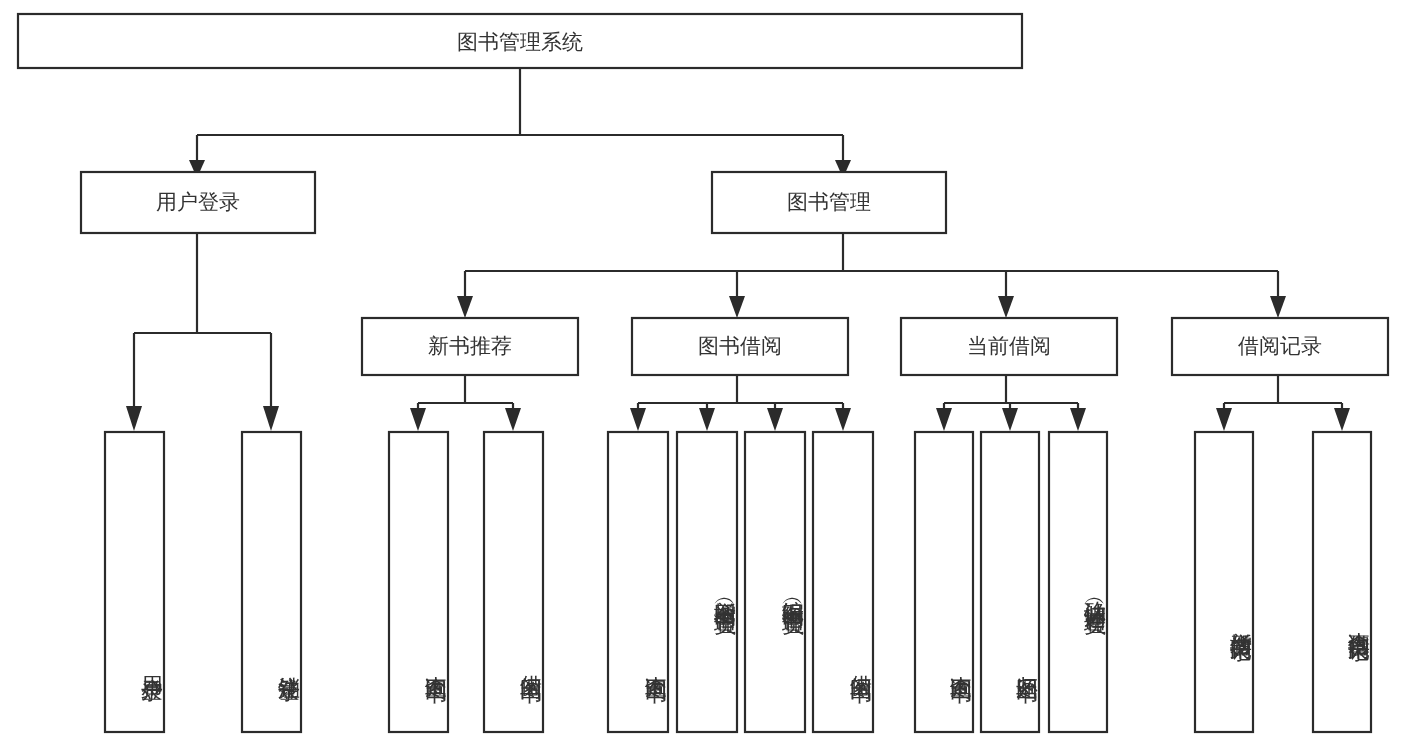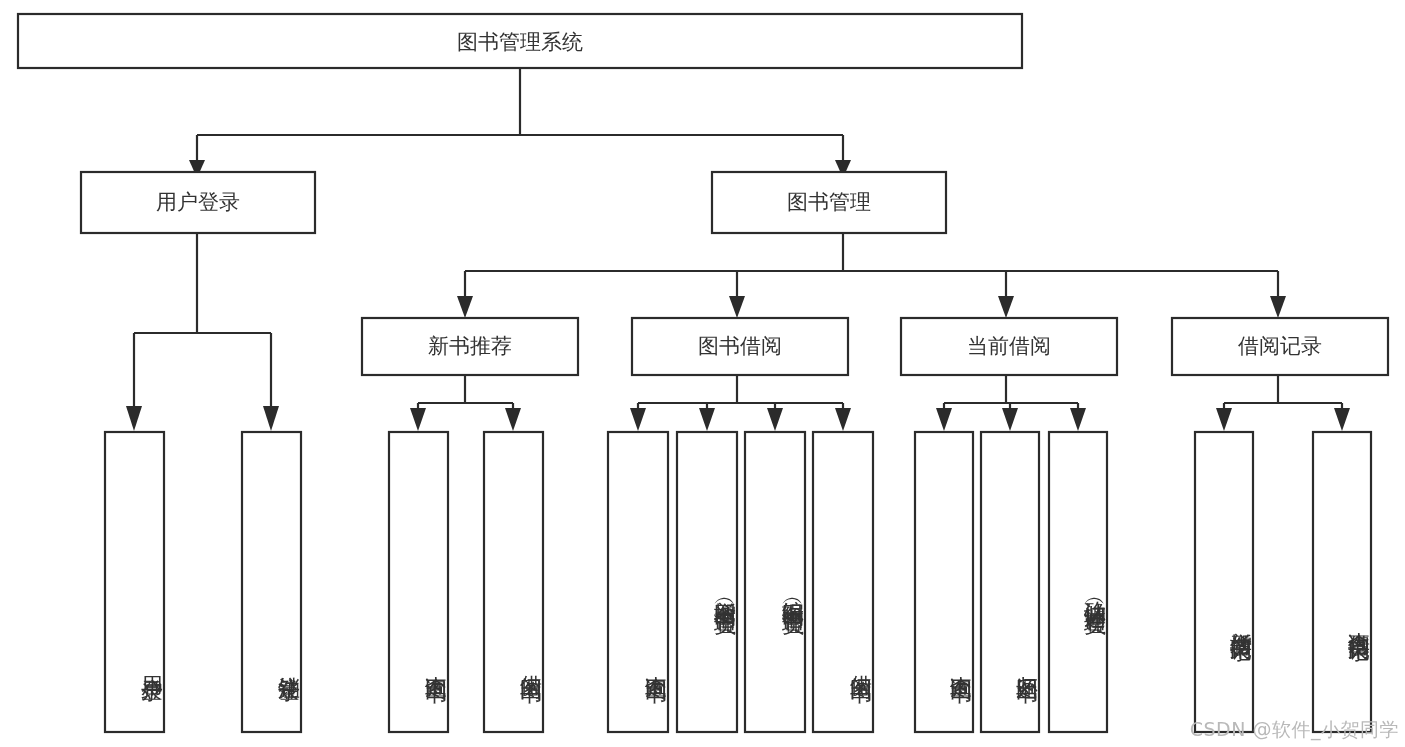--- a/index.html
+++ b/index.html
@@ -209,15 +209,14 @@
   <div class="leaf-label" style="left:915px; top:432px; width:58px; height:300px; padding-top:80px;">查询图书</div>
 
   <div class="leaf-label" style="left:981px; top:432px; width:58px; height:300px; padding-top:80px;">归还图书</div>
 
   <div class="leaf-label" style="left:1049px; top:432px; width:58px; height:300px; padding-top:10px;">确认归还（管理员）</div>
 
   <div class="leaf-label" style="left:1195px; top:432px; width:58px; height:300px; padding-top:38px;">新增借阅记录</div>
 
   <div class="leaf-label" style="left:1313px; top:432px; width:58px; height:300px; padding-top:38px;">查询借阅记录</div>
 
-  <div class="watermark">CSDN @软件_小贺同学</div>
 
 </div>
 
 </body></html>

